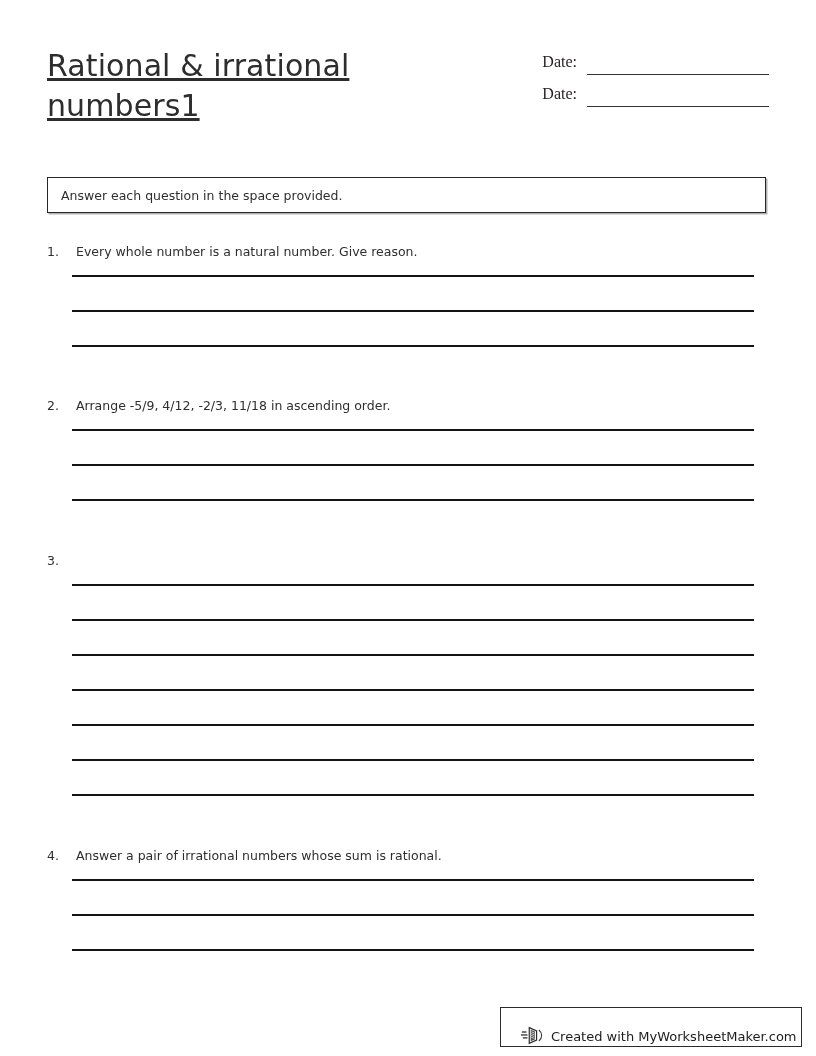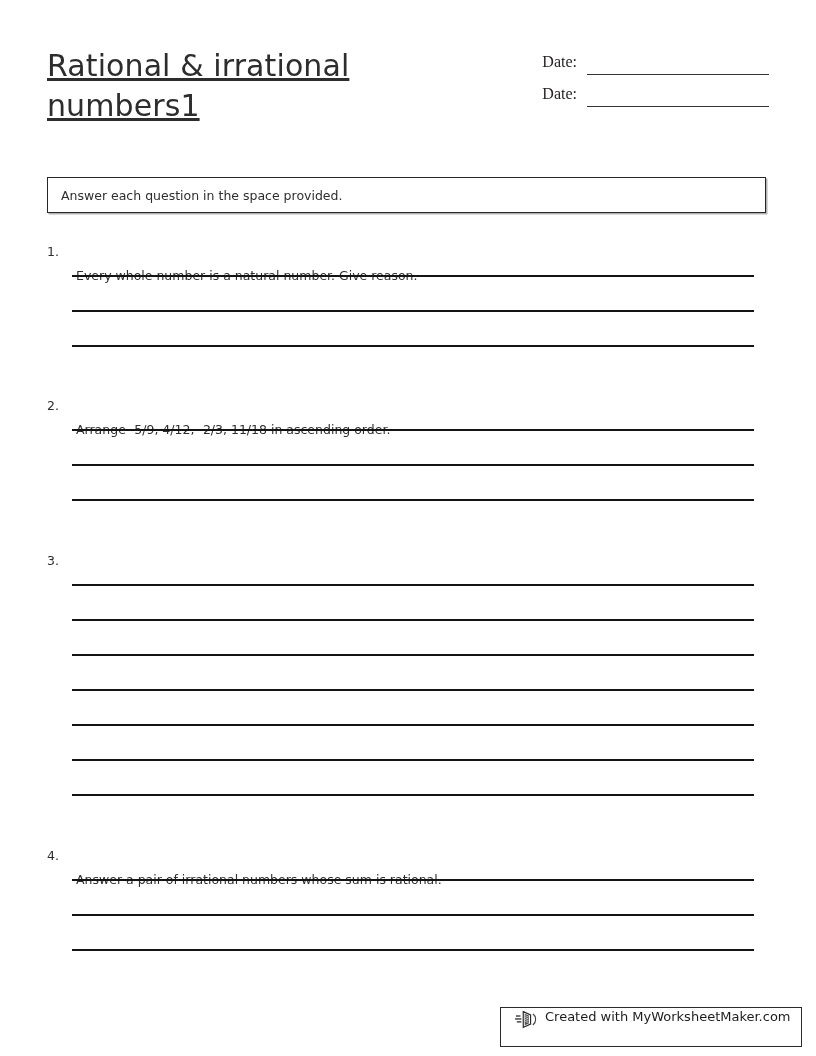--- a/index.html
+++ b/index.html
@@ -117,21 +117,20 @@
   }
   .q-text {
     position: absolute;
     left: 29px;
     top: 0;
     font-size: 12.5px;
     line-height: 18px;
     color: #2e2e2e;
     font-family: "DejaVu Sans", sans-serif;
     white-space: nowrap;
-    margin-top: 24px;
   }
   .answer-lines {
     position: absolute;
     left: 25px;
     width: 682px;
   }
   .answer-line {
     height: 35px;
     position: relative;
   }
@@ -148,22 +147,22 @@
   .footer-badge {
     position: absolute;
     left: 500px;
     top: 1007px;
     width: 302px;
     height: 40px;
     border: 1.3px solid #2b2b2b;
     background: #ffffff;
     box-sizing: border-box;
     display: flex;
-    align-items: flex-start;
-    padding-left: 14px;
+    align-items: flex-end;
+    padding-left: 20px;
   }
   .footer-icon {
     width: 22px;
     height: 22px;
     flex: none;
     margin-right: 8px;
     display: block;
   }
   .footer-text {
     font-size: 13px;

